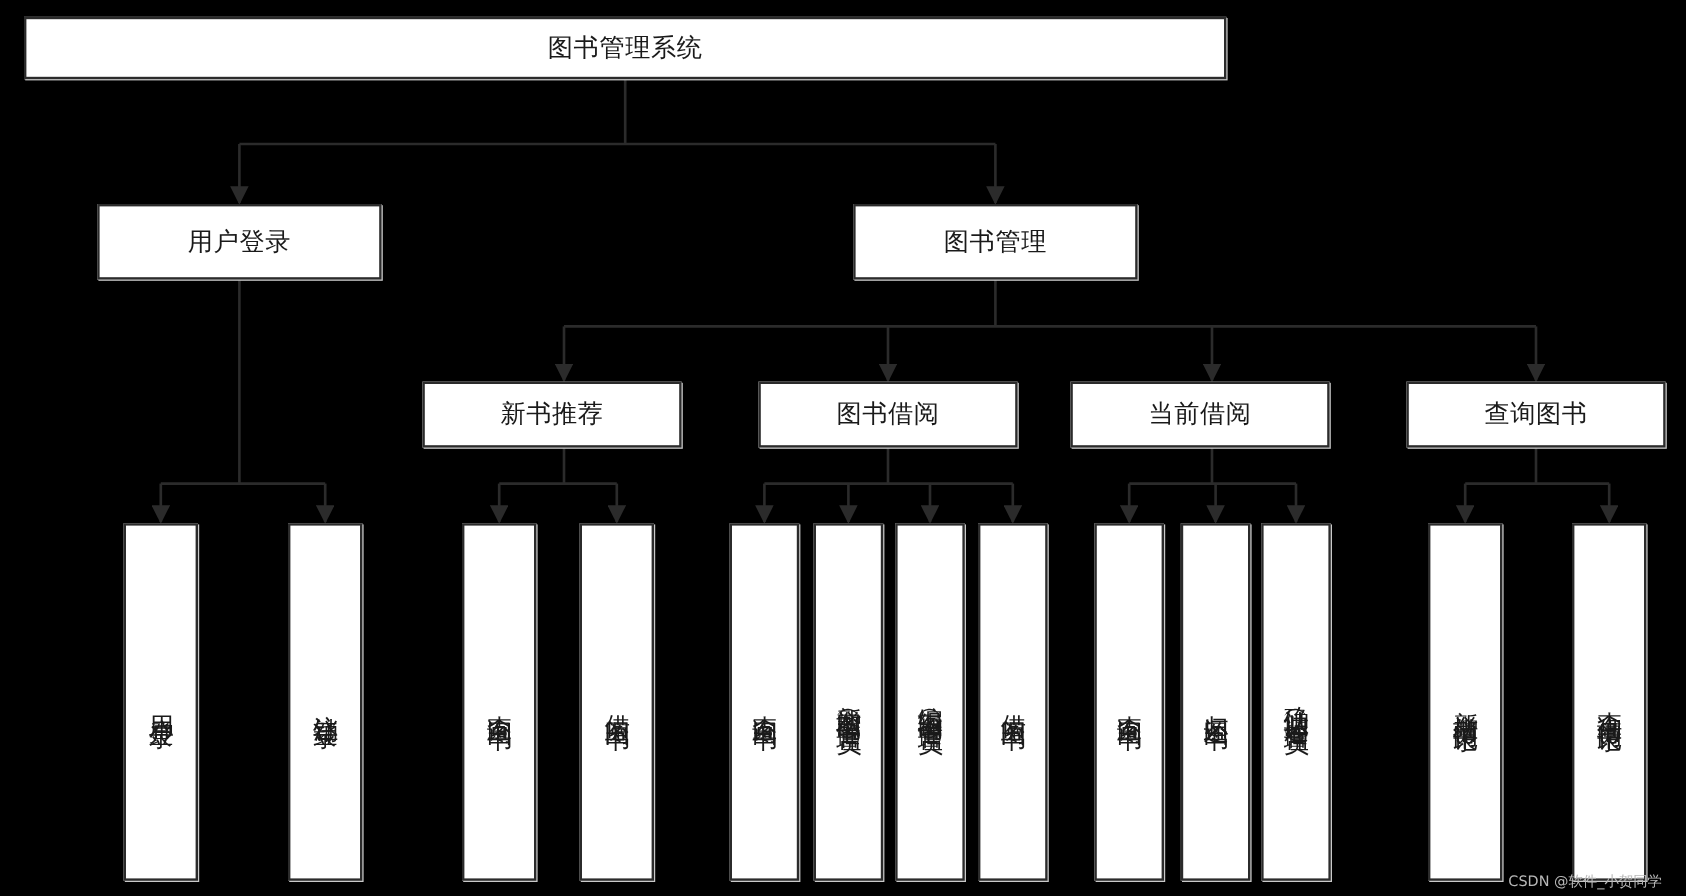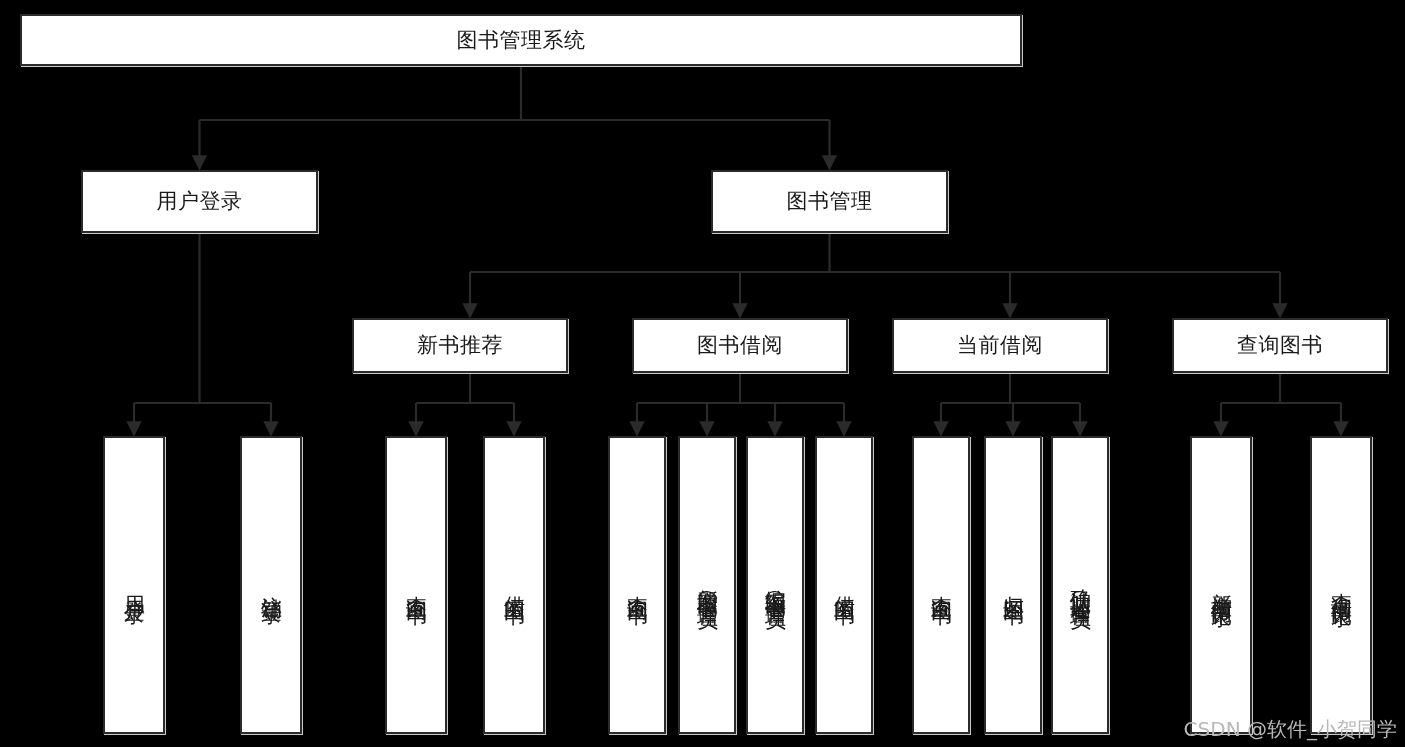--- a/index.html
+++ b/index.html
@@ -48,23 +48,23 @@
   .node.vertical .node-label {
     writing-mode: vertical-rl;
     text-orientation: upright;
     letter-spacing: 3px;
     font-size: 21px;
     white-space: nowrap;
     text-align: center;
   }
   #watermark {
     position: absolute;
-    right: 8px;
+    right: 20px;
     bottom: 4px;
-    font-size: 20px;
+    font-size: 12px;
     color: #b8b8b8;
     white-space: nowrap;
     pointer-events: none;
   }
 </style>
 </head>
 <body>
 
 <div id="canvas">
 

